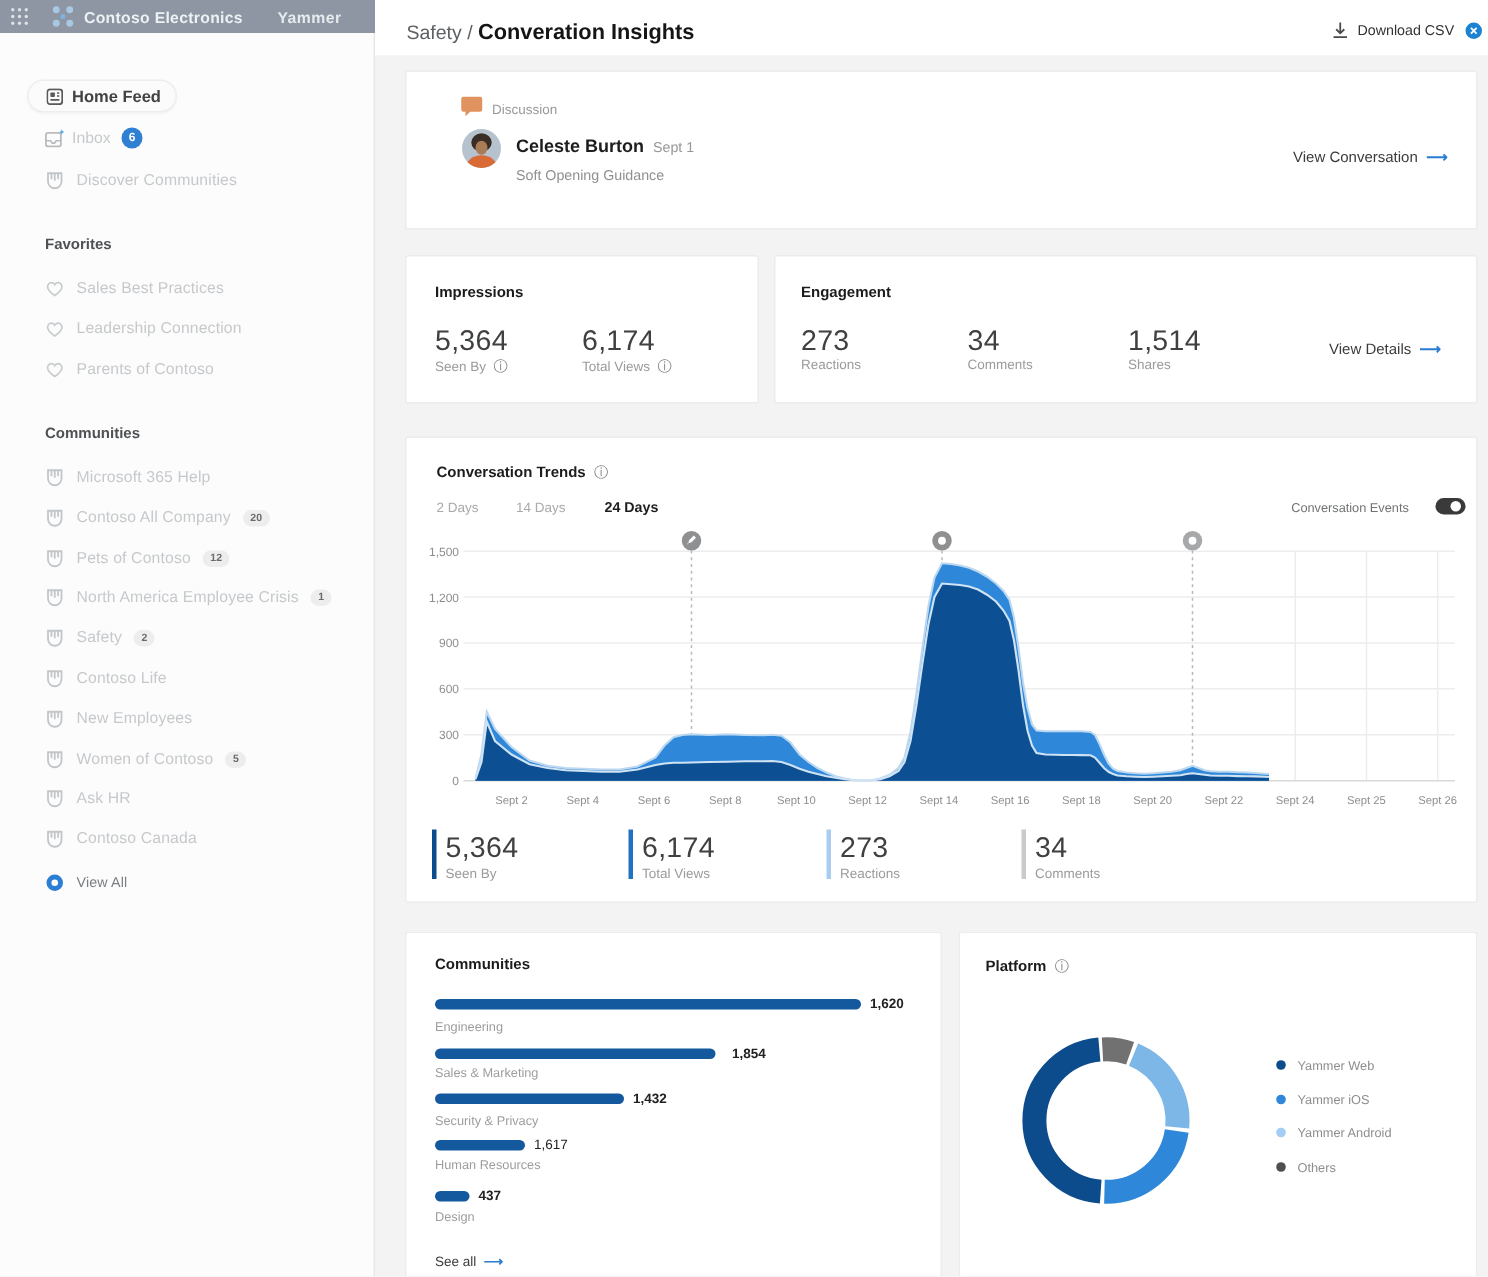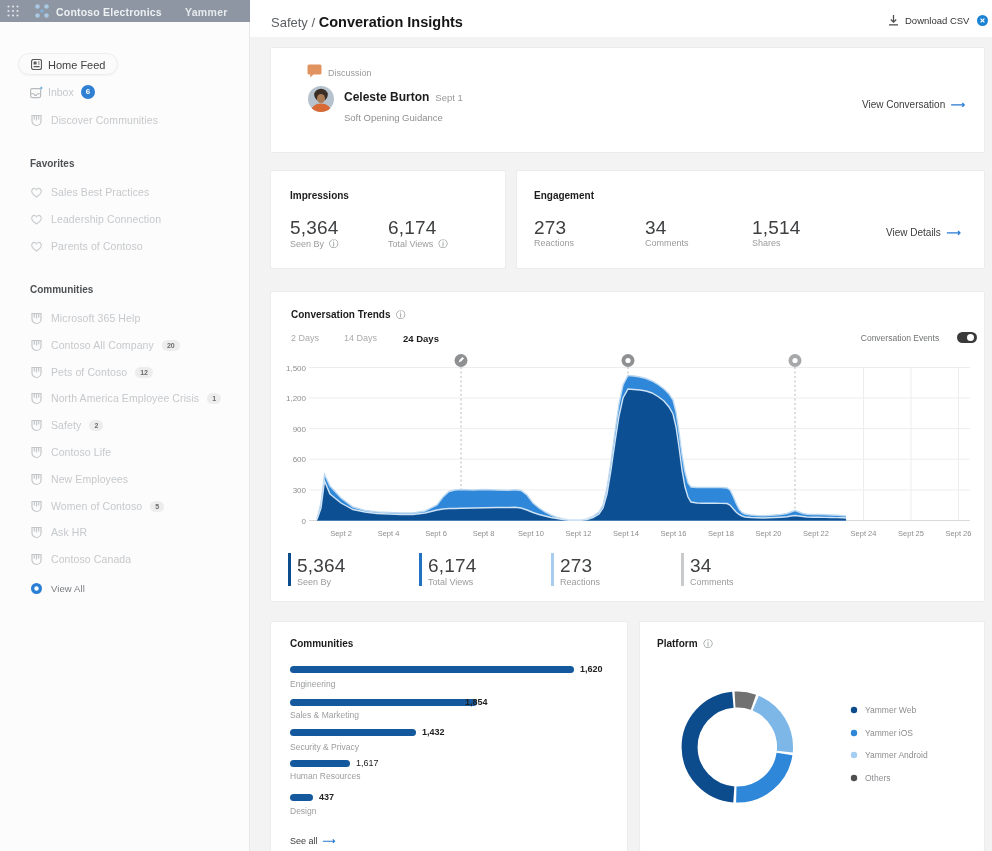--- a/index.html
+++ b/index.html
@@ -61,21 +61,21 @@
   </svg>
   <div class="abs" style="left:56px;top:6px;font-size:10.5px;font-weight:bold;color:#eef1f4;letter-spacing:.2px">Contoso Electronics</div>
   <div class="abs" style="left:185px;top:6px;font-size:10.5px;font-weight:bold;color:#e7eaee;letter-spacing:.3px">Yammer</div>
 
   <div class="abs" style="left:18px;top:53px;width:100px;height:22px;background:#fbfbfb;border:1px solid #eeeeee;border-radius:11px;box-shadow:0 1px 2px rgba(0,0,0,.04)"></div>
   <svg class="abs" style="left:31px;top:59px" width="11" height="11" viewBox="0 0 11 11">
     <rect x="0.5" y="0.5" width="10" height="10" rx="2" fill="none" stroke="#5a5a5a" stroke-width="1.2"></rect>
     <rect x="2.6" y="2.6" width="3" height="3" rx="0.6" fill="#5a5a5a"></rect>
     <path d="M7 3 h1.5 M7 5 h1.5 M2.6 7.6 h6" stroke="#5a5a5a" stroke-width="1.1"></path>
   </svg>
-  <div class="abs" style="left:48px;top:59px;font-size:11px;font-weight:normal;color:#424242">Home Feed</div>
+  <div class="abs" style="left:48px;top:59px;font-size:11px;font-weight:bold;color:#424242">Home Feed</div>
 
   <svg class="abs" style="left:30px;top:86px" width="13" height="13" viewBox="0 0 13 13">
     <rect x="0.6" y="2.6" width="10" height="9" rx="1.5" fill="none" stroke="#b9bcbf" stroke-width="1.2"></rect>
     <path d="M0.6 7.8 h3.2 l1 1.6 h1.6 l1-1.6 h3.2" fill="none" stroke="#b9bcbf" stroke-width="1.1"></path>
     <path d="M11.2 0.2 l0.55 1.25 1.25 0.55 -1.25 0.55 -0.55 1.25 -0.55-1.25 -1.25-0.55 1.25-0.55 z" fill="#4ea3e0"></path>
   </svg>
   <div class="abs" style="left:48px;top:86px;font-size:10.5px;color:#c6c9cc">Inbox</div>
   <div class="abs" style="left:81px;top:85px;width:14px;height:14px;border-radius:50%;background:#2f7fd2;color:#fff;font-size:8px;font-weight:bold;text-align:center;line-height:14px">6</div>
 
   <div class="abs sideitem" style="top:111px">
@@ -314,21 +314,21 @@
   <div class="abs" style="left:681px;top:553px;width:3px;height:33px;background:#c9cacb"></div>
   <div class="abs bignum" style="left:690px;top:555px">34</div>
   <div class="abs sublab" style="left:690px;top:577px">Comments</div>
 
   <div class="abs card" style="left:270px;top:621px;width:358px;height:230px;border-bottom:none"></div>
   <div class="abs cardtitle" style="left:290px;top:638px">Communities</div>
   <div class="abs" style="left:290px;top:666px;width:284px;height:7px;border-radius:3.5px;background:#14589d"></div>
   <div class="abs" style="left:580px;top:664px;font-size:9px;font-weight:bold;color:#222">1,620</div>
   <div class="abs" style="left:290px;top:679px;font-size:8.5px;color:#9c9d9f">Engineering</div>
   <div class="abs" style="left:290px;top:699px;width:187px;height:7px;border-radius:3.5px;background:#14589d"></div>
-  <div class="abs" style="left:465px;top:697px;font-size:9px;font-weight:bold;color:#222">1,854</div>
+  <div class="abs" style="left:488px;top:697px;font-size:9px;font-weight:bold;color:#222">1,854</div>
   <div class="abs" style="left:290px;top:710px;font-size:8.5px;color:#9c9d9f">Sales &amp; Marketing</div>
   <div class="abs" style="left:290px;top:729px;width:126px;height:7px;border-radius:3.5px;background:#14589d"></div>
   <div class="abs" style="left:422px;top:727px;font-size:9px;font-weight:bold;color:#222">1,432</div>
   <div class="abs" style="left:290px;top:742px;font-size:8.5px;color:#9c9d9f">Security &amp; Privacy</div>
   <div class="abs" style="left:290px;top:760px;width:60px;height:7px;border-radius:3.5px;background:#14589d"></div>
   <div class="abs" style="left:356px;top:758px;font-size:9px;font-weight:normal;color:#222">1,617</div>
   <div class="abs" style="left:290px;top:771px;font-size:8.5px;color:#9c9d9f">Human Resources</div>
   <div class="abs" style="left:290px;top:794px;width:23px;height:7px;border-radius:3.5px;background:#14589d"></div>
   <div class="abs" style="left:319px;top:792px;font-size:9px;font-weight:bold;color:#222">437</div>
   <div class="abs" style="left:290px;top:806px;font-size:8.5px;color:#9c9d9f">Design</div>

